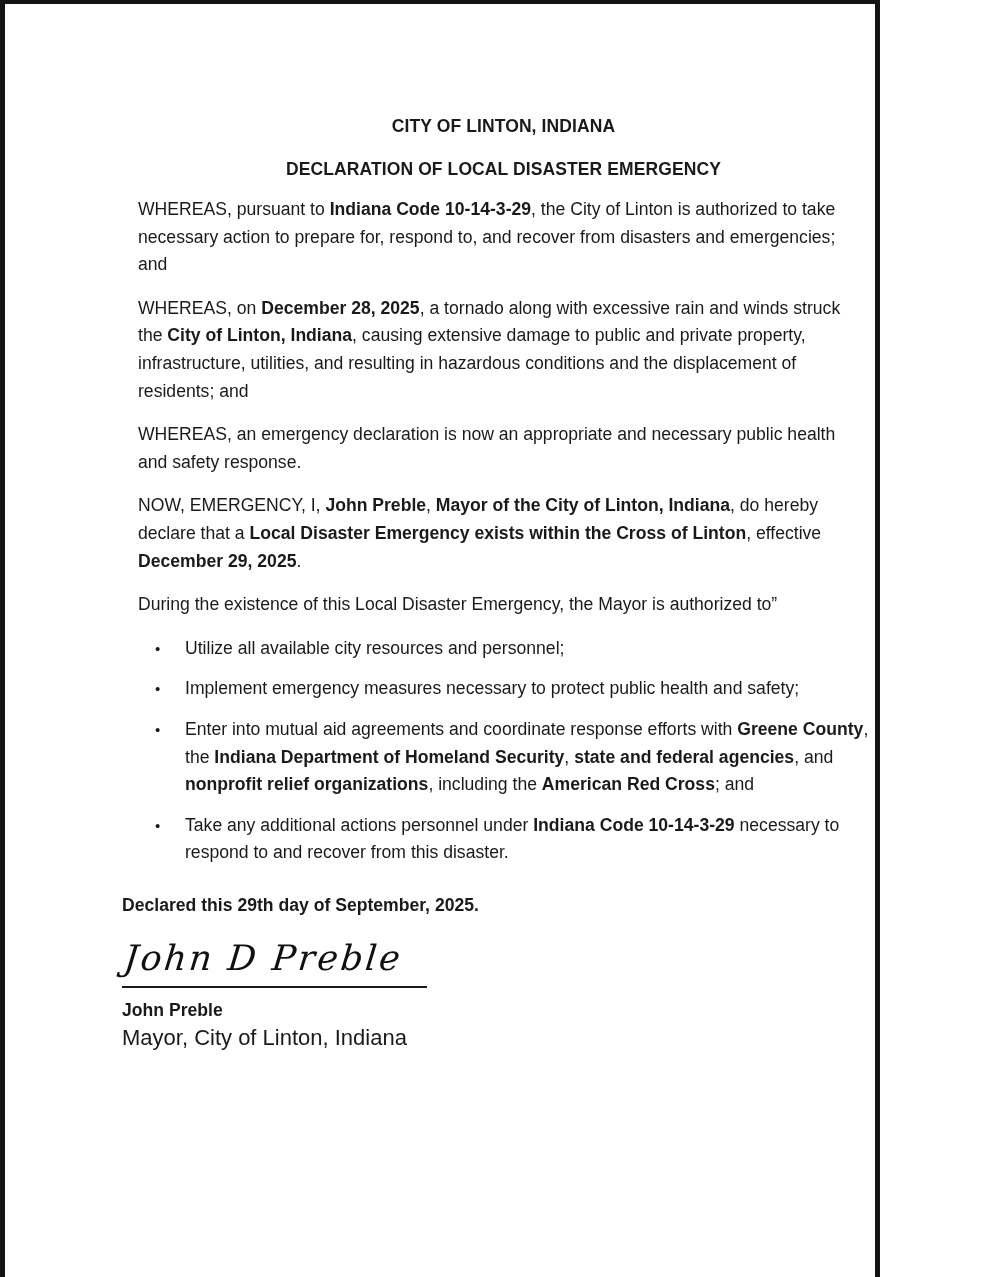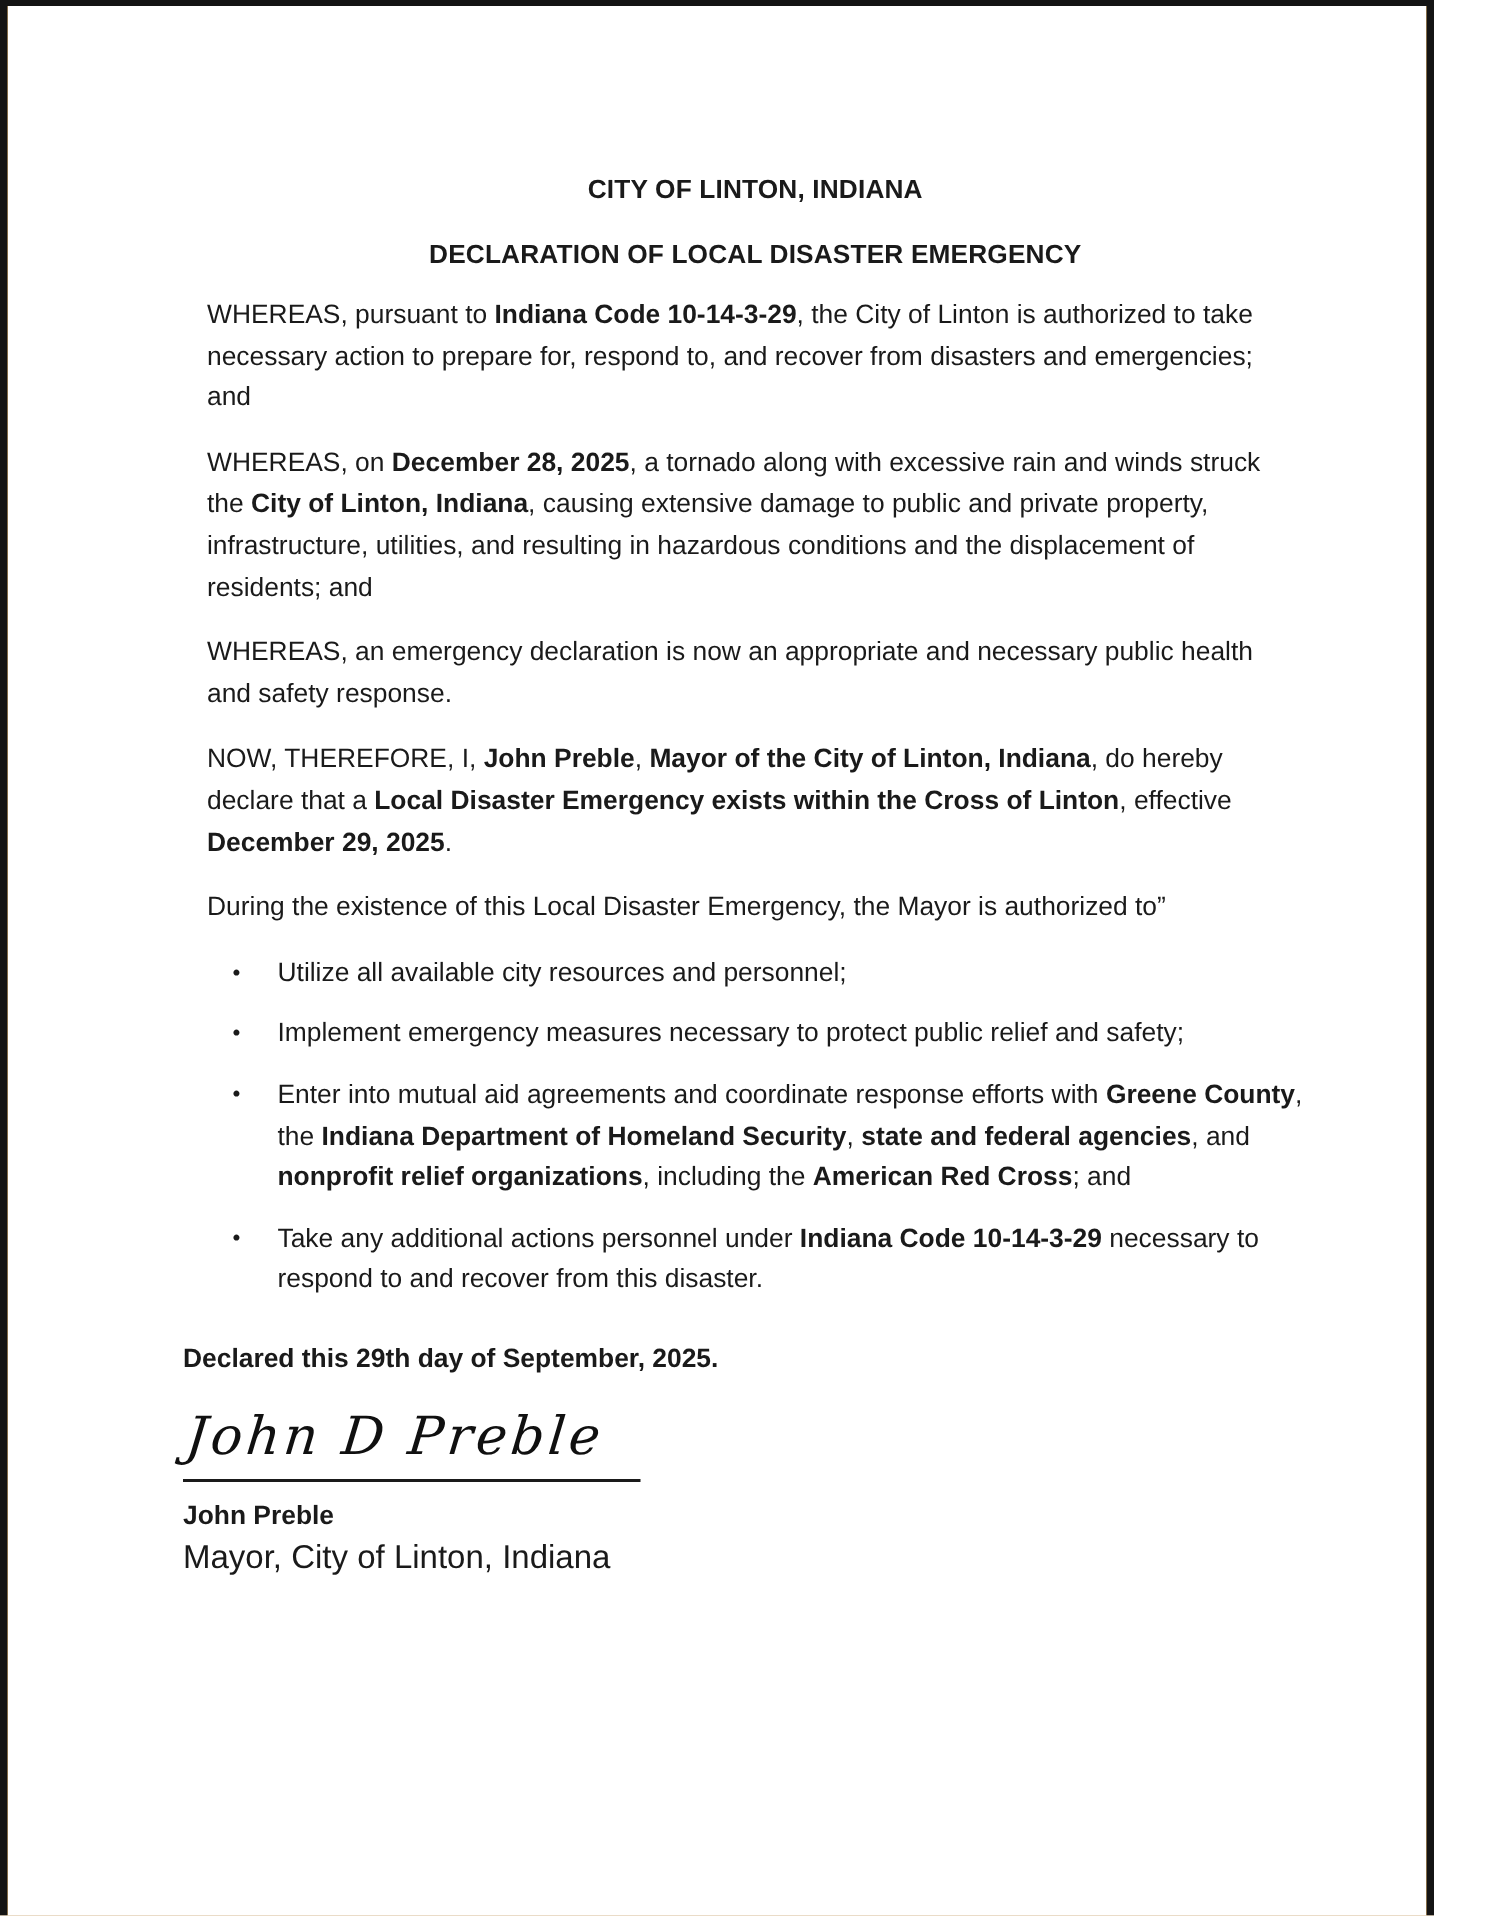--- a/index.html
+++ b/index.html
@@ -2,23 +2,23 @@
 <html><head>
 <meta charset="utf-8">
 <style>
   html, body {
     margin: 0;
     padding: 0;
     background: #ffffff;
   }
   .page {
     position: relative;
-    width: 956px;
+    width: 880px;
     height: 1277px;
-    background: #a16207;
+    background: #f97316;
     box-sizing: border-box;
     border-left: 5px solid #141414;
     border-right: 5px solid #141414;
     border-top: 4px solid #141414;
     border-bottom: 0;
     overflow: hidden;
     font-family: "Liberation Sans", sans-serif;
     color: #1a1a1a;
   }
   .sheet {
@@ -139,27 +139,27 @@
       <div class="doc-title">CITY OF LINTON, INDIANA</div>
 
       <div class="doc-title second">DECLARATION OF LOCAL DISASTER EMERGENCY</div>
 
       <p class="body-para gap-after-title"><span>WHEREAS, pursuant to </span><b>Indiana Code 10-14-3-29</b><span>, the City of Linton is authorized to take necessary action to prepare for, respond to, and recover from disasters and emergencies; and</span></p>
 
       <p class="body-para para-gap"><span>WHEREAS, on </span><b>December 28, 2025</b><span>, a tornado along with excessive rain and winds struck the </span><b>City of Linton, Indiana</b><span>, causing extensive damage to public and private property, infrastructure, utilities, and resulting in hazardous conditions and the displacement of residents; and</span></p>
 
       <p class="body-para para-gap">WHEREAS, an emergency declaration is now an appropriate and necessary public health and safety response.</p>
 
-      <p class="body-para para-gap"><span>NOW, THEREFORE, I, </span><b>John Preble</b><span>, </span><b>Mayor of the City of Linton, Indiana</b><span>, do hereby declare that a </span><b>Local Disaster Emergency exists within the Cross of Linton</b><span>, effective </span><b>December 29, 2025</b><span>.</span></p>
+      <p class="body-para para-gap"><span>NOW, EMERGENCY, I, </span><b>John Preble</b><span>, </span><b>Mayor of the City of Linton, Indiana</b><span>, do hereby declare that a </span><b>Local Disaster Emergency exists within the Cross of Linton</b><span>, effective </span><b>December 29, 2025</b><span>.</span></p>
 
       <p class="body-para para-gap">During the existence of this Local Disaster Emergency, the Mayor is authorized to”</p>
 
       <ul class="action-list">
           <li><span class="bullet-dot">•</span><span><span>Utilize all available city resources and personnel;</span></span></li>
-          <li><span class="bullet-dot">•</span><span><span>Implement emergency measures necessary to protect public relief and safety;</span></span></li>
+          <li><span class="bullet-dot">•</span><span><span>Implement emergency measures necessary to protect public health and safety;</span></span></li>
           <li><span class="bullet-dot">•</span><span><span>Enter into mutual aid agreements and coordinate response efforts with </span><b>Greene County</b><span>, the </span><b>Indiana Department of Homeland Security</b><span>, </span><b>state and federal agencies</b><span>, and </span><b>nonprofit relief organizations</b><span>, including the </span><b>American Red Cross</b><span>; and</span></span></li>
           <li><span class="bullet-dot">•</span><span><span>Take any additional actions personnel under </span><b>Indiana Code 10-14-3-29</b><span> necessary to respond to and recover from this disaster.</span></span></li>
         </ul>
 
 
       <p class="declared-line">Declared this 29th day of September, 2025.</p>
 
       <div class="signature-block">
         <div class="signature-script">John D Preble</div>
         <div class="signature-rule"></div>

